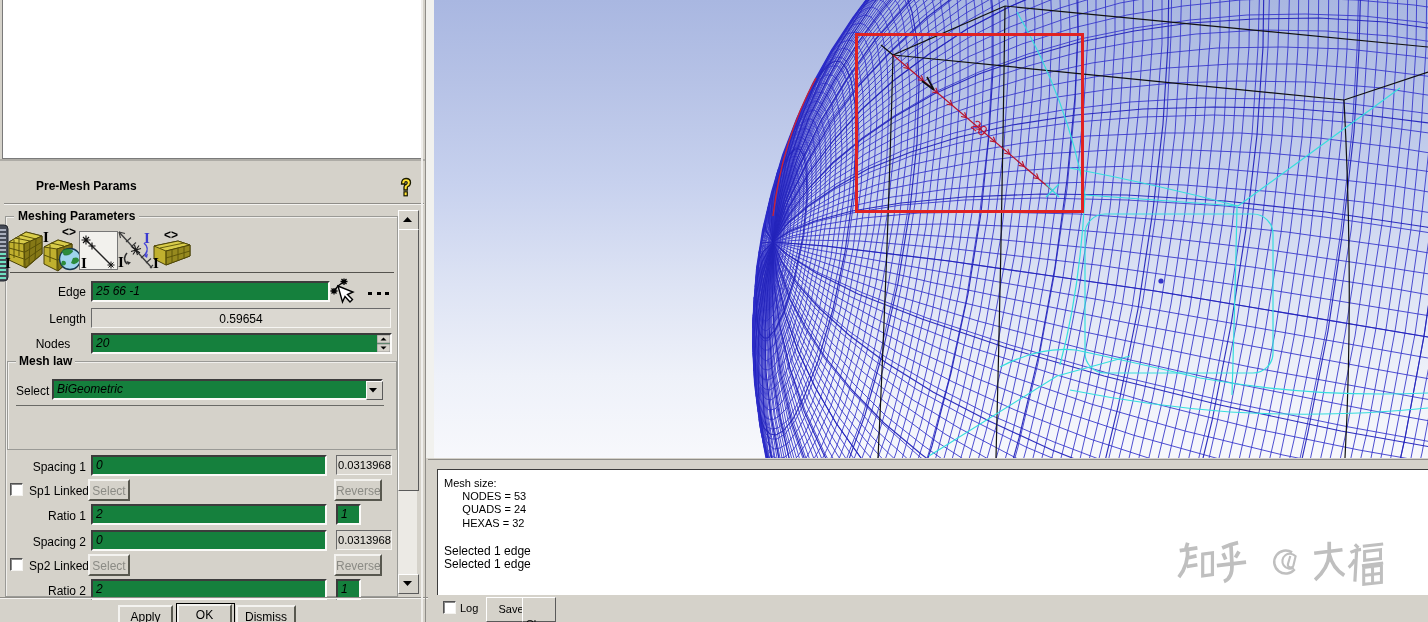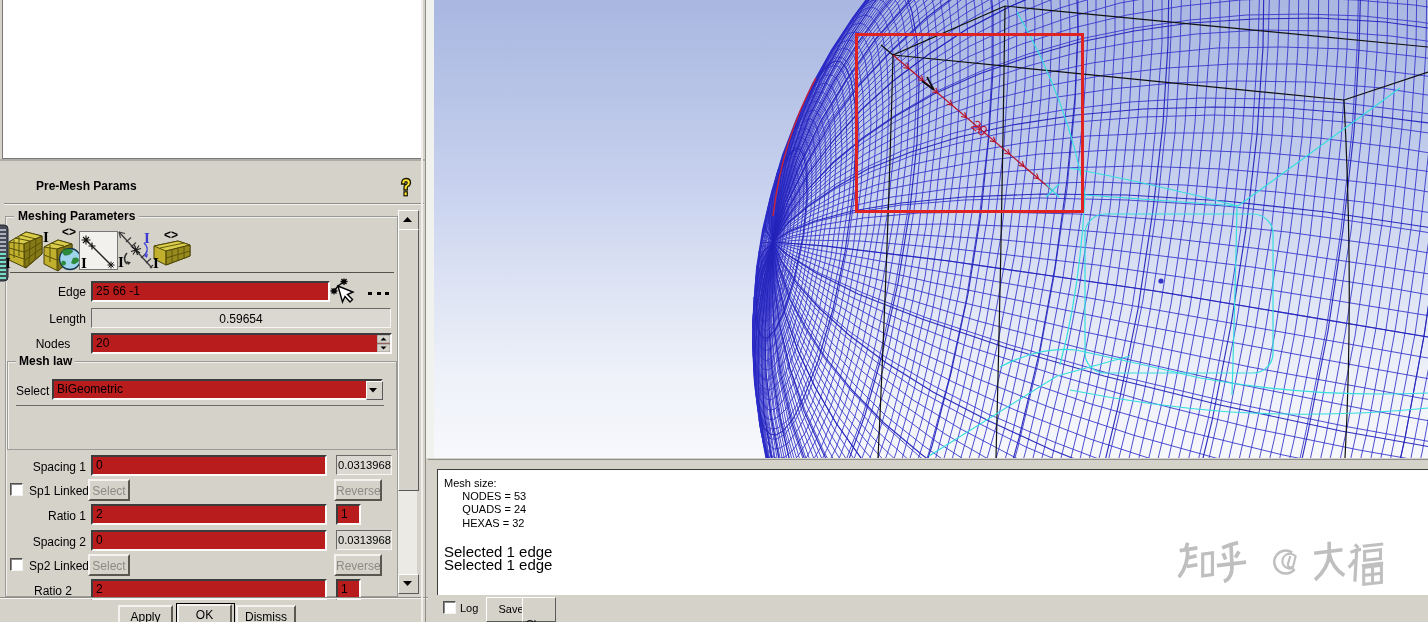--- a/index.html
+++ b/index.html
@@ -2,23 +2,23 @@
 <html><head><meta charset="utf-8">
 <style>
 html,body{margin:0;padding:0;}
 body{width:1428px;height:622px;overflow:hidden;position:relative;
  font-family:"Liberation Sans",sans-serif;background:#d5d2ca;}
 .abs{position:absolute;}
 .sunken{border-top:1px solid #6a6a6a;border-left:1px solid #6a6a6a;
  border-bottom:1px solid #f6f5f2;border-right:1px solid #f6f5f2;}
 .raised{border-top:1px solid #fff;border-left:1px solid #fff;
  border-bottom:1px solid #5a5a5a;border-right:1px solid #5a5a5a;background:#d5d2ca;}
-.tb{background:#b91c1c;border-top:2px solid #3c3c3c;border-left:2px solid #3c3c3c;
+.tb{background:#15803d;border-top:2px solid #3c3c3c;border-left:2px solid #3c3c3c;
  border-bottom:2px solid #fbfaf8;border-right:2px solid #fbfaf8;
- font-size:12px;color:#000;padding:1px 0 0 3px;box-sizing:border-box;}
+ font-size:12px;color:#000;padding:1px 0 0 3px;box-sizing:border-box;font-style:italic;}
 .lbl{font-size:12px;color:#000;text-align:right;}
 .grp{border:1px solid #9a9a96;border-radius:0;
  box-shadow:inset 1px 1px 0 #f0efec;}
 .btn{background:#d5d2ca;border-top:2px solid #f4f3f0;border-left:2px solid #f4f3f0;
  border-bottom:2px solid #58584f;border-right:2px solid #58584f;
  font-size:12px;color:#000;text-align:center;box-sizing:border-box;}
 .btnd{color:#8b8b85;}
 .cb{width:13px;height:13px;background:#fff;border-top:1px solid #515151;
  border-left:1px solid #515151;border-bottom:1px solid #f4f3f0;border-right:1px solid #f4f3f0;
  box-shadow:inset 1px 1px 0 #8a8a8a;box-sizing:border-box;}
@@ -163,21 +163,21 @@
 
 <div class="abs lbl" style="left:20px;top:535px;width:66px;">Spacing 2</div>
 <div class="abs tb" style="left:91px;top:530px;width:236px;height:21px;">0</div>
 <div class="abs sunken" style="left:336px;top:530px;width:56px;height:20px;background:#dbd8d1;font-size:11.2px;padding:3px 0 0 1px;box-sizing:border-box;">0.0313968</div>
 
 <div class="abs cb" style="left:10px;top:558px;"></div>
 <div class="abs" style="left:29px;top:559px;font-size:12px;">Sp2 Linked</div>
 <div class="abs btn btnd" style="left:88px;top:554px;width:42px;height:22px;padding-top:3px;">Select</div>
 <div class="abs btn btnd" style="left:334px;top:554px;width:48px;height:22px;padding-top:3px;">Reverse</div>
 
-<div class="abs lbl" style="left:20px;top:584px;width:66px;text-align:center;">Ratio 2</div>
+<div class="abs lbl" style="left:20px;top:584px;width:66px;">Ratio 2</div>
 <div class="abs tb" style="left:91px;top:579px;width:236px;height:21px;">2</div>
 <div class="abs tb" style="left:336px;top:579px;width:25px;height:21px;">1</div>
 
 <div class="abs" style="left:0;top:597px;width:428px;height:1px;background:#8f8d88;"></div>
 <div class="abs" style="left:0;top:598px;width:428px;height:1px;background:#f4f3f0;"></div>
 <div class="abs btn" style="left:118px;top:605px;width:55px;height:22px;padding-top:3px;">Apply</div>
 <div class="abs" style="left:176px;top:603px;width:57px;height:19px;border:1px solid #000;"></div>
 <div class="abs btn" style="left:177px;top:604px;width:55px;height:22px;padding-top:2px;">OK</div>
 <div class="abs btn" style="left:236px;top:605px;width:60px;height:22px;padding-top:3px;">Dismiss</div>
 
@@ -555,21 +555,21 @@
 </svg>
 <div class="abs" style="left:428px;top:458px;width:1000px;height:164px;background:#d5d2ca;"></div>
 <div class="abs" style="left:428px;top:459px;width:1000px;height:1px;background:#8f8d88;"></div>
 
 <div class="abs" style="left:437px;top:469px;width:991px;height:125px;background:#fff;
  border-top:1px solid #3c3c3c;border-left:1px solid #3c3c3c;"></div>
 <div class="abs" style="left:444px;top:477px;font-size:11px;color:#000;line-height:13.2px;white-space:pre;">Mesh size:
       NODES = 53
       QUADS = 24
       HEXAS = 32</div>
-<div class="abs" style="left:444px;top:545px;font-size:15px;color:#000;line-height:13.2px;white-space:pre;">Selected 1 edge
+<div class="abs" style="left:444px;top:545px;font-size:12px;color:#000;line-height:13.2px;white-space:pre;">Selected 1 edge
 Selected 1 edge</div>
 
 <svg class="abs" style="left:1165px;top:540px;" width="232" height="46" viewBox="0 0 235 52">
 <g stroke="#bfbfbf" fill="none" stroke-width="4.2">
 
  <path d="M12,3 L10,10 M3,12 L23,9 M12,10 Q13,28 2,42 M13,20 L22,18 M11,30 L23,28"></path>
  <path d="M29,16 L40,14.5 L40,39 L29,40.5 Z" stroke-width="3.6"></path>
 
  <path d="M51,9 Q60,5 69,3 M52,15 L55,22 M66,20 L70,13 M45,29 L78,25 M61,7 L62,27 Q63,43 53,47"></path>
 

